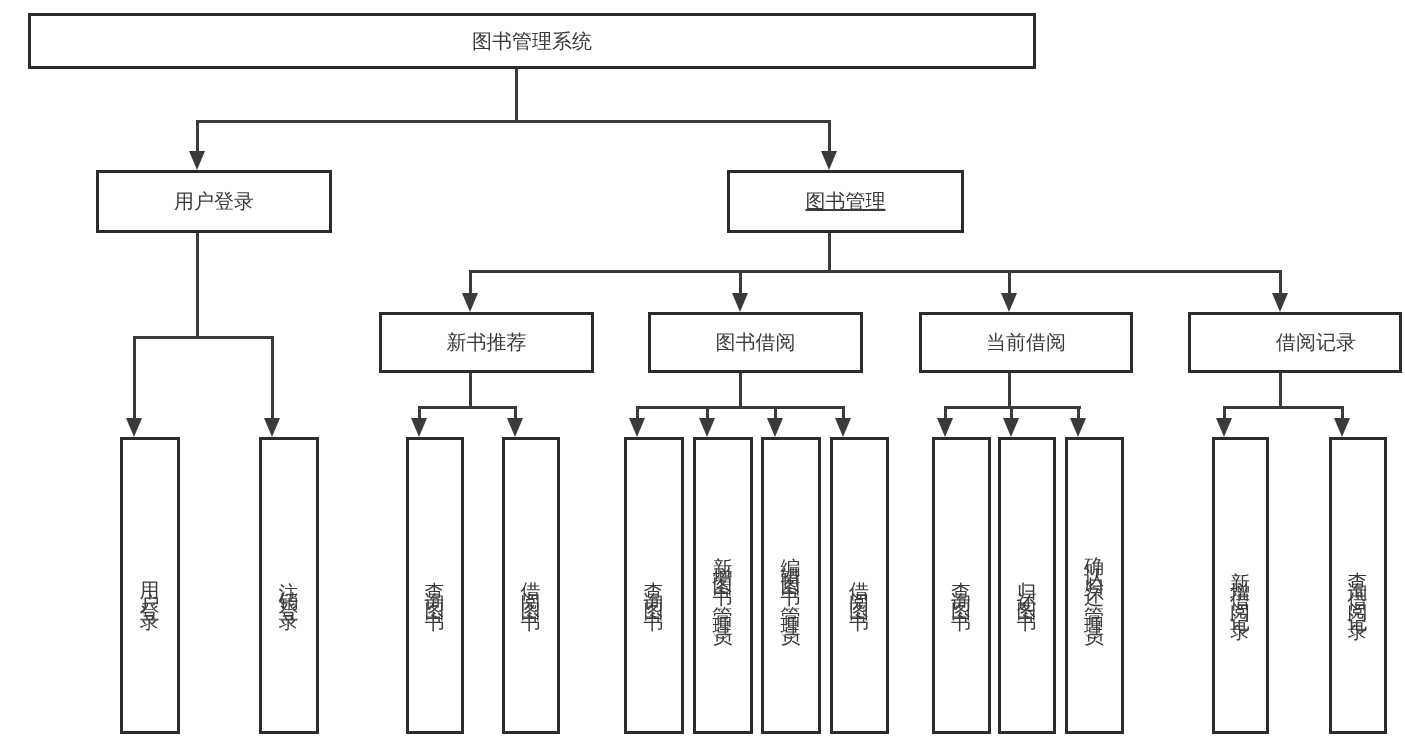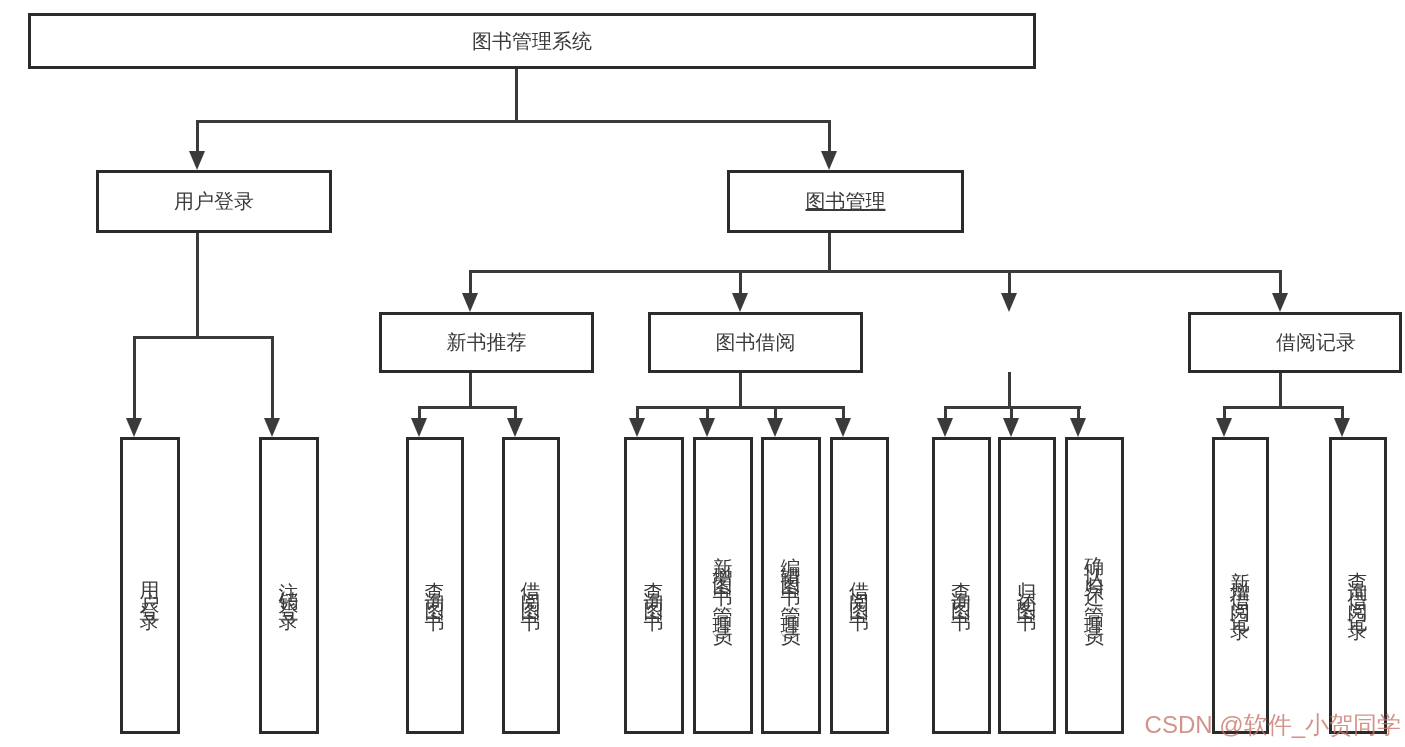--- a/index.html
+++ b/index.html
@@ -51,21 +51,20 @@
     font-size: 24px;
     color: var(--wm, rgba(200,120,110,0.8));
     z-index: 5;
     white-space: nowrap;
   }
 </style>
 </head>
 <body>
 
 <div class="canvas">
-  <div class="watermark">CSDN @软件_小贺同学</div>
 <div class="line" style="left: 515px; top: 68px; width: 3px; height: 54px;"></div>
     <div class="line" style="left: 196px; top: 120px; width: 635px; height: 3px;"></div>
     <div class="line" style="left: 196px; top: 120px; width: 3px; height: 38px;"></div>
     <div class="line" style="left: 828px; top: 120px; width: 3px; height: 38px;"></div>
     <div class="line" style="left: 196px; top: 232px; width: 3px; height: 107px;"></div>
     <div class="line" style="left: 133px; top: 336px; width: 141px; height: 3px;"></div>
     <div class="line" style="left: 133px; top: 336px; width: 3px; height: 89px;"></div>
     <div class="line" style="left: 271px; top: 336px; width: 3px; height: 89px;"></div>
     <div class="line" style="left: 828px; top: 232px; width: 3px; height: 41px;"></div>
     <div class="line" style="left: 469px; top: 270px; width: 813px; height: 3px;"></div>
@@ -119,20 +118,23 @@
     </div>
     <div class="box" style="left: 711px; top: 170px; width: 237px; height: 63px; text-decoration: underline;">
       <span>图书管理</span>
     </div>
     <div class="box" style="left: 632px; top: 312px; width: 215px; height: 61px;">
       <span>图书借阅</span>
     </div>
     <div class="box" style="left: 363px; top: 312px; width: 215px; height: 61px;">
       <span>新书推荐</span>
     </div>
+    <div class="box" style="left: 903px; top: 312px; width: 214px; height: 61px;">
+      <span>当前借阅</span>
+    </div>
     <div class="box" style="left: 1172px; top: 312px; width: 214px; height: 61px; padding-left: 42px;">
       <span>借阅记录</span>
     </div>
     <div class="box v" style="left: 104px; top: 437px; width: 60px; height: 297px;">
       <span>用户登录</span>
     </div>
     <div class="box v" style="left: 243px; top: 437px; width: 60px; height: 297px;">
       <span>注销登录</span>
     </div>
     <div class="box v" style="left: 390px; top: 437px; width: 58px; height: 297px;">

